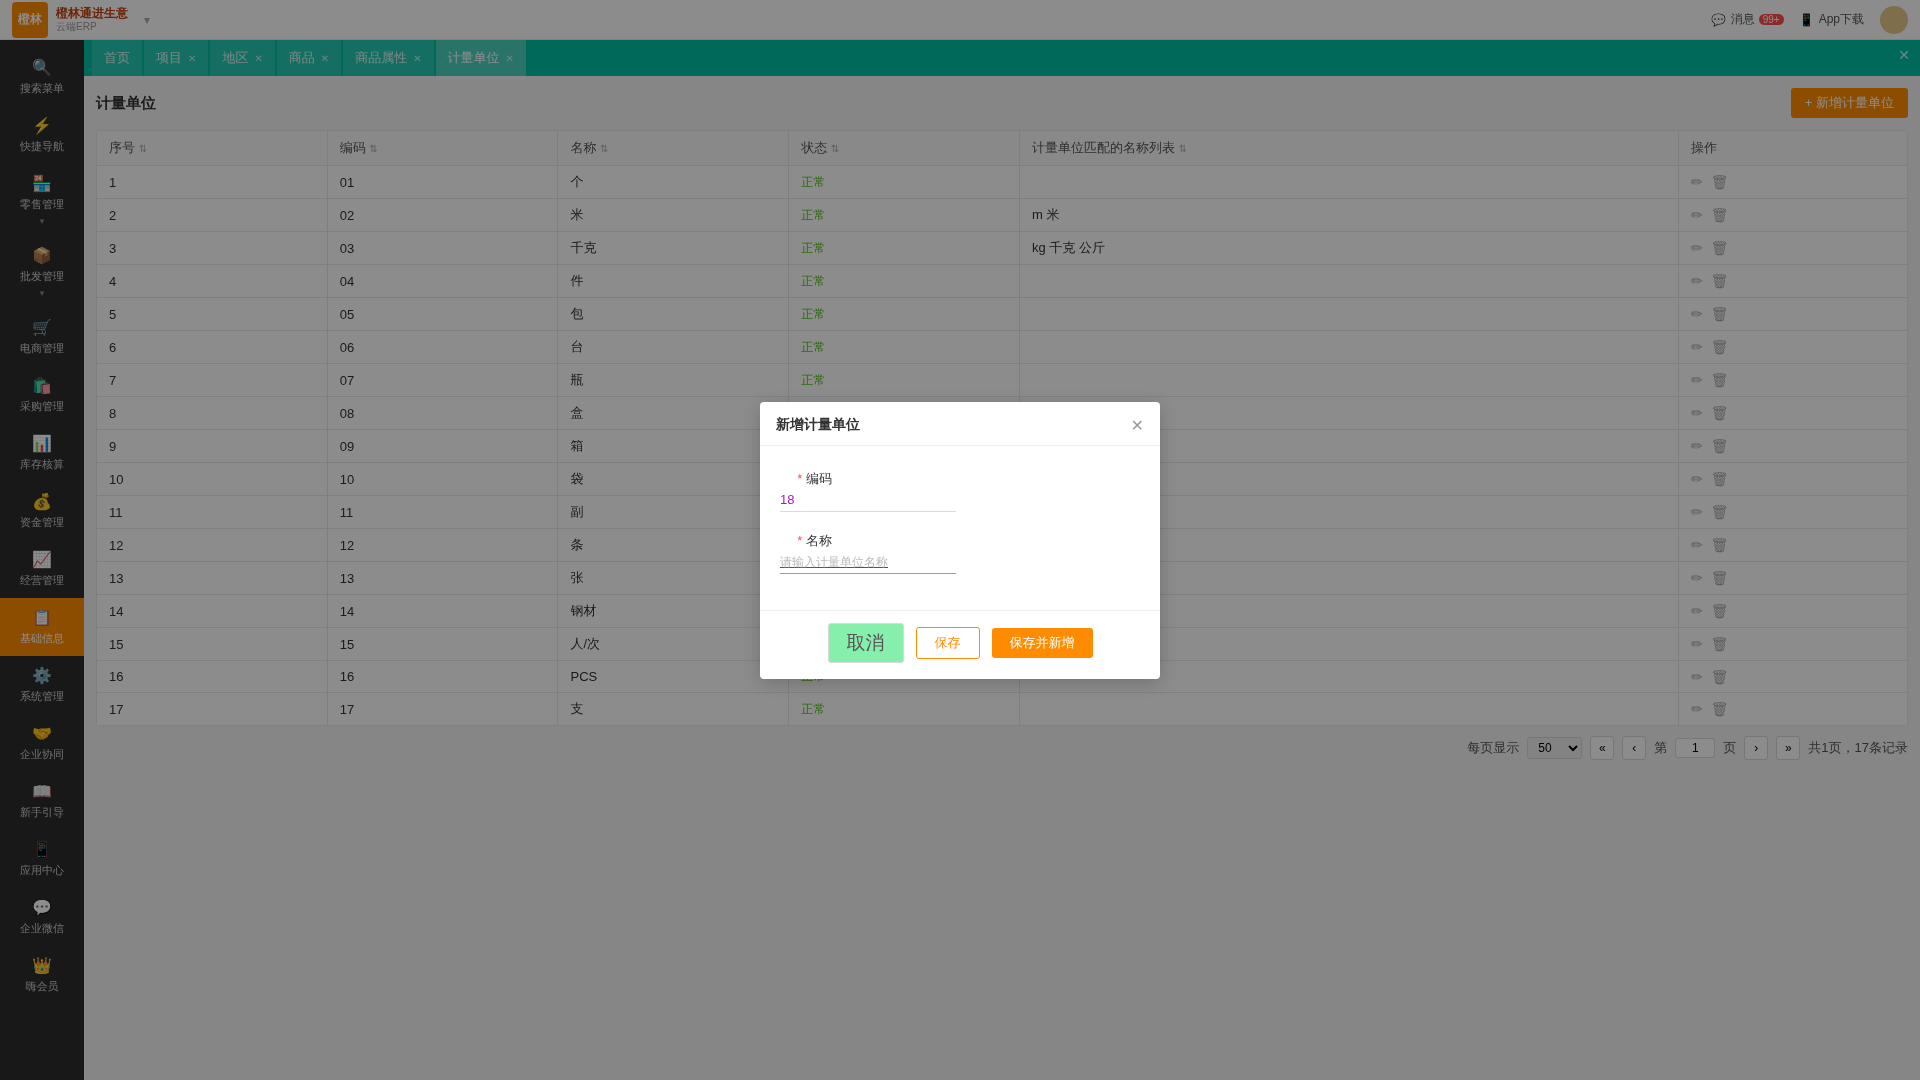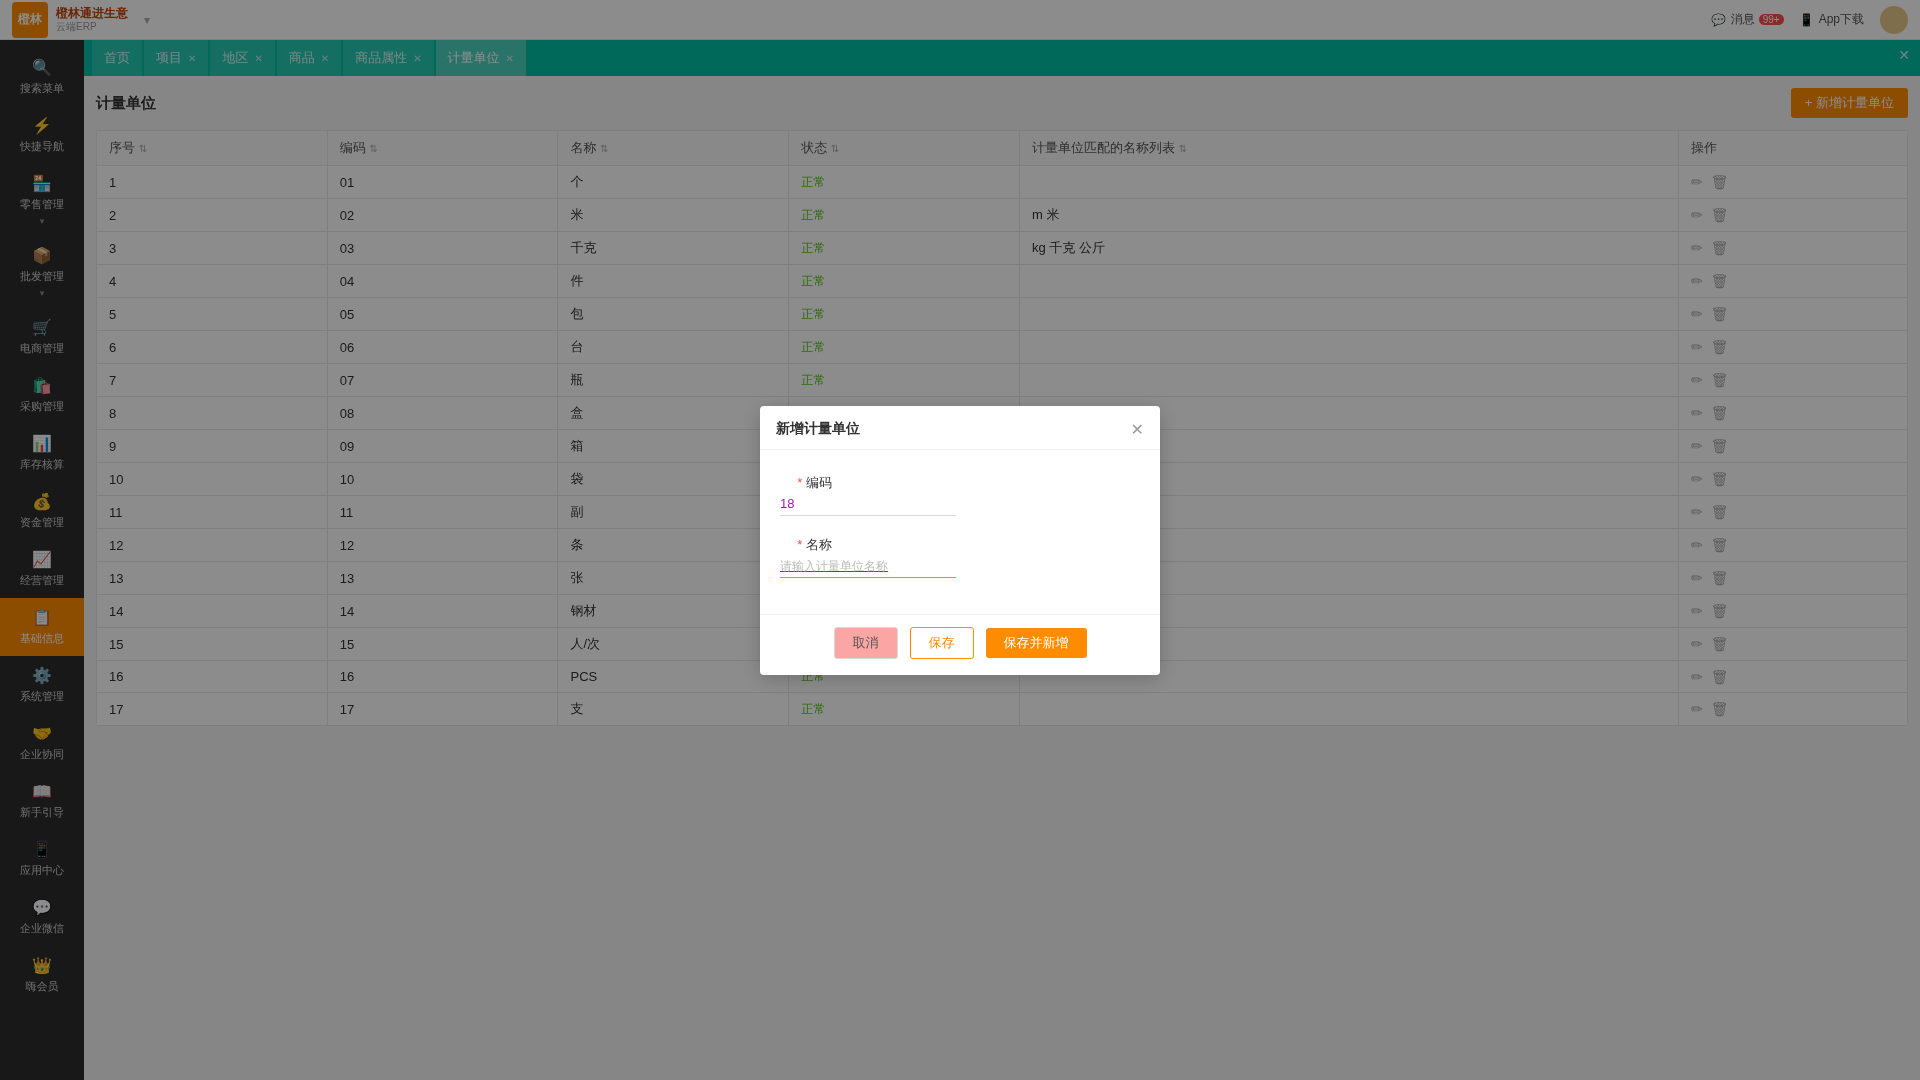--- a/index.html
+++ b/index.html
@@ -253,25 +253,25 @@
     .dialog-footer {
       display: flex;
       align-items: center;
       justify-content: center;
       gap: 12px;
       padding: 12px 16px 16px;
       border-top: 1px solid #f0f0f0;
     }
     .btn-cancel {
       border: 1px solid #d9d9d9;
-      background: #fca5a5;
+      background: #86efac;
       color: #555;
       border-radius: 3px;
       padding: 6px 18px;
-      font-size: 13px;
+      font-size: 19px;
       cursor: pointer;
     }
     .btn-save {
       border: 1px solid #ff8c00;
       background: #fff;
       color: #ff8c00;
       border-radius: 3px;
       padding: 6px 18px;
       font-size: 13px;
       cursor: pointer;
@@ -645,20 +645,36 @@
       <td>
         <div class="action-icons">
           <span class="action-icon" title="编辑">✏</span>
           <span class="action-icon" title="删除">🗑</span>
         </div>
       </td>
     </tr>
       </tbody>
   </table>
 
+  <div class="pagination-bar">
+    <span>每页显示</span>
+    <select class="page-select">
+      <option>50</option>
+      <option>20</option>
+      <option>100</option>
+    </select>
+    <button class="page-btn">«</button>
+    <button class="page-btn">‹</button>
+    <span>第</span>
+    <input class="page-input" type="text" value="1" style="">
+    <span>页</span>
+    <button class="page-btn">›</button>
+    <button class="page-btn">»</button>
+    <span>共1页，17条记录</span>
+  </div>
 </div>
 
 <div class="overlay">
   <div class="dialog">
     <div class="dialog-header">
       <span class="dialog-title">新增计量单位</span>
       <span class="dialog-close">✕</span>
     </div>
     <div class="dialog-body">
       <div class="form-row">

